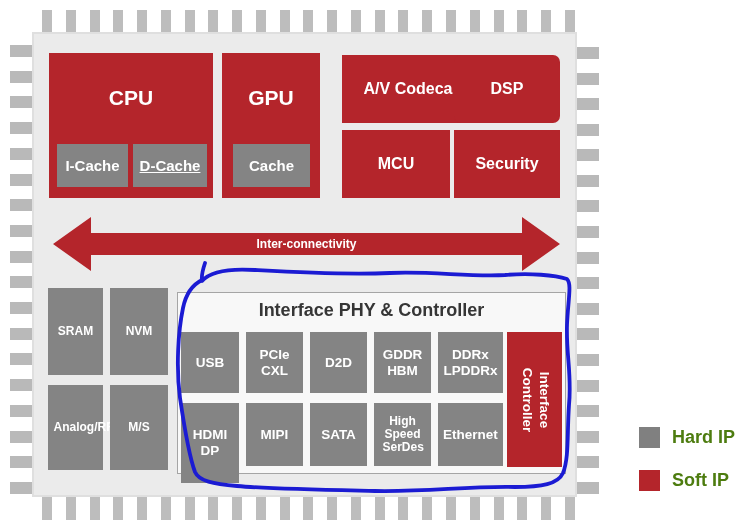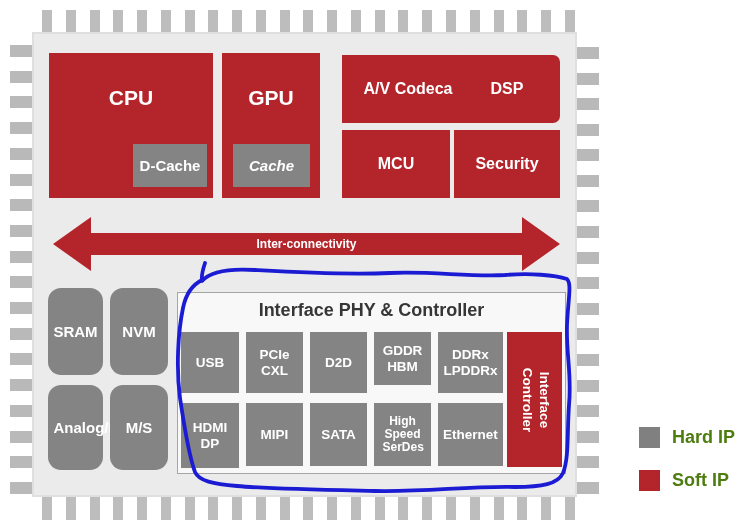--- a/index.html
+++ b/index.html
@@ -21,21 +21,21 @@
 
   
   .blk{position:absolute;display:flex;align-items:center;justify-content:center;
        color:#ffffff;text-align:center;box-sizing:border-box;line-height:1.15;}
   .red{background:#b4252b;}
   .gray{background:#848484;}
 
   .big-label{font-size:21px;}
   .quad{font-size:16px;}
   .cache{font-size:15px;}
-  .mem{font-size:15px;border-radius:13px;}
+  .mem{font-size:12px;}
   .small{font-size:13.5px;}
   .serdes{font-size:12px;line-height:1.1;}
   .narrow span{display:inline-block;max-width:46px;}
   .narrow-s span{display:inline-block;max-width:44px;}
 
   
   .parent-label{position:absolute;left:0;top:0;width:100%;height:91px;
                 display:flex;align-items:center;justify-content:center;}
 
   
@@ -160,26 +160,27 @@
       <div class="pin"></div>
       <div class="pin"></div>
       <div class="pin"></div>
       <div class="pin"></div>
       <div class="pin"></div>
       <div class="pin"></div>
     </div>
 
   <div class="blk red" style="left:49px;top:53px;width:164px;height:145px;">
     <div class="parent-label big-label">CPU</div>
-    <div class="blk gray cache" style="left:84px;top:91px;width:74px;height:43px;">D-Cache</div>
+    <div class="blk gray cache" style="left:8px;top:91px;width:71px;height:43px;">I-Cache</div>
+    <div class="blk gray cache" style="left:84px;top:91px;width:74px;height:43px;text-decoration:underline;">D-Cache</div>
   </div>
 
   <div class="blk red" style="left:222px;top:53px;width:98px;height:145px;">
     <div class="parent-label big-label">GPU</div>
-    <div class="blk gray cache" style="left:11px;top:91px;width:77px;height:43px;font-style:italic;">Cache</div>
+    <div class="blk gray cache" style="left:11px;top:91px;width:77px;height:43px;">Cache</div>
   </div>
 
   <div class="blk red quad" style="left:342px;top:55px;width:132px;height:68px;">A/V Codeca</div>
   <div class="blk red quad" style="left:454px;top:55px;width:106px;height:68px;border-radius:7px;">DSP</div>
   <div class="blk red quad" style="left:342px;top:130px;width:108px;height:68px;">MCU</div>
   <div class="blk red quad" style="left:454px;top:130px;width:106px;height:68px;">Security</div>
 
   <svg class="arrow-svg" width="515" height="60" viewBox="0 0 515 60">
     <polygon points="4,29 42,2 42,18 473,18 473,2 511,29 473,56 473,40 42,40 42,56" fill="#b4252b"></polygon>
   </svg>
@@ -194,28 +195,28 @@
 
   <div class="iface-box">
     <div class="iface-title">Interface PHY &amp; Controller</div>
   </div>
 
   <div class="blk gray small" style="left:181px;top:332px;width:58px;height:61px;">USB</div>
   <div class="blk gray small narrow" style="left:246px;top:332px;width:57px;height:61px;">
       <span>PCIe CXL</span>
     </div>
   <div class="blk gray small" style="left:310px;top:332px;width:57px;height:61px;">D2D</div>
-  <div class="blk gray small narrow" style="left:374px;top:332px;width:57px;height:53px;">
+  <div class="blk gray small narrow" style="left:374px;top:332px;width:57px;height:61px;">
       <span>GDDR HBM</span>
     </div>
   <div class="blk gray small narrow" style="left:438px;top:332px;width:65px;height:61px;">
       <span style="max-width:58px;">DDRx LPDDRx</span>
     </div>
 
-  <div class="blk gray small narrow" style="left:181px;top:403px;width:58px;height:65px;">
+  <div class="blk gray small narrow" style="left:181px;top:403px;width:58px;height:80px;">
       <span>HDMI DP</span>
     </div>
   <div class="blk gray small" style="left:246px;top:403px;width:57px;height:63px;">MIPI</div>
   <div class="blk gray serdes narrow-s" style="left:374px;top:403px;width:57px;height:63px;">
       <span style="max-width:40px;">High Speed SerDes</span>
     </div>
   <div class="blk gray small" style="left:310px;top:403px;width:57px;height:63px;">SATA</div>
   <div class="blk gray small" style="left:438px;top:403px;width:65px;height:63px;">Ethernet</div>
 
   <div class="blk red rot-wrap" style="left:507px;top:332px;width:55px;height:135px;">

